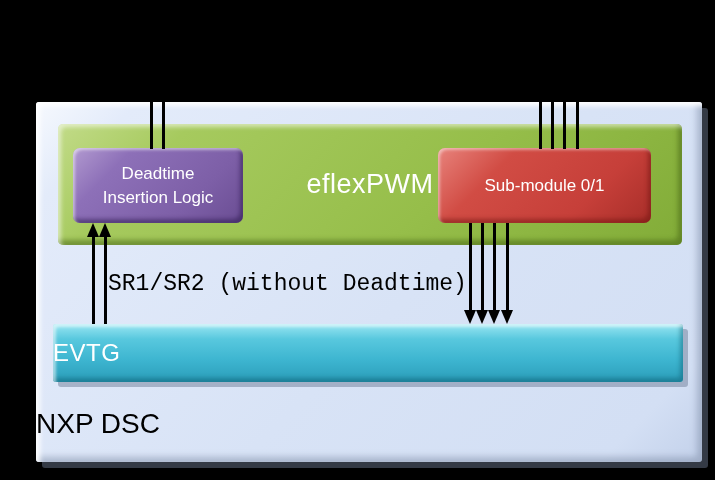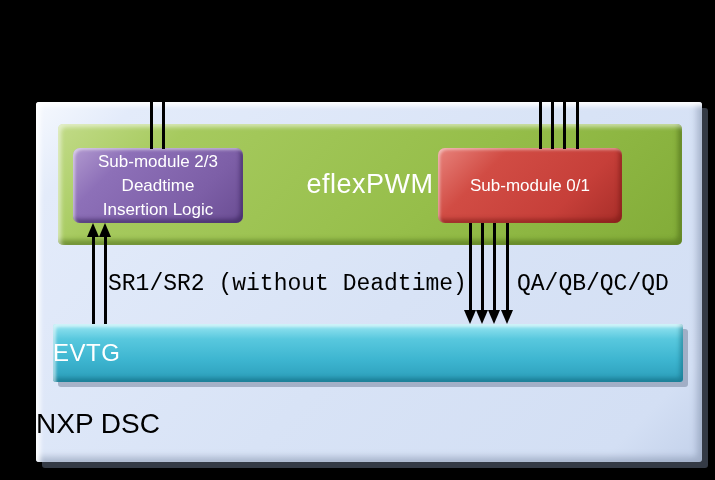--- a/index.html
+++ b/index.html
@@ -66,21 +66,21 @@
     color: #ffffff;
     font-size: 17px;
     line-height: 24px;
     text-align: center;
   }
 
   
   .sub01 {
     position: absolute;
     left: 438px; top: 148px;
-    width: 184px; height: 75px;
+    width: 213px; height: 75px;
     border-radius: 7px;
     background: linear-gradient(135deg, #e8837c 0%, #d14c44 28%, #c63f39 70%, #a82e29 100%);
     box-shadow:
       inset 2px 2px 3px rgba(255,255,255,0.45),
       inset -3px -4px 4px rgba(110,20,15,0.5);
     display: flex;
     align-items: center;
     justify-content: center;
     color: #ffffff;
     font-size: 17px;
@@ -152,35 +152,33 @@
 
 <div class="stage">
 
   <div class="chip"></div>
 
   <div class="pwm">
     <span class="pwm-label">eflexPWM</span>
   </div>
 
   <div class="sub23">
-    <span>Sub-module 2/3</span>
     <span>Deadtime</span>
     <span>Insertion Logic</span>
   </div>
 
   <div class="sub01">
     <span>Sub-module 0/1</span>
   </div>
 
   <div class="evtg">
     <span>EVTG</span>
   </div>
 
   <div class="sig-label sr-label">SR1/SR2 (without Deadtime)</div>
-  <div class="sig-label q-label">QA/QB/QC/QD</div>
 
   <div class="chip-label">NXP DSC</div>
 
   <div class="vl" style="left:150px; top:96px; height:53px;"></div>
   <div class="vl" style="left:162px; top:96px; height:53px;"></div>
 
   <div class="vl" style="left:92px; top:235px; height:89px;"></div>
   <div class="vl" style="left:104px; top:235px; height:89px;"></div>
   <div class="ah ah-up" style="left:87px; top:223px;"></div>
   <div class="ah ah-up" style="left:99px; top:223px;"></div>

